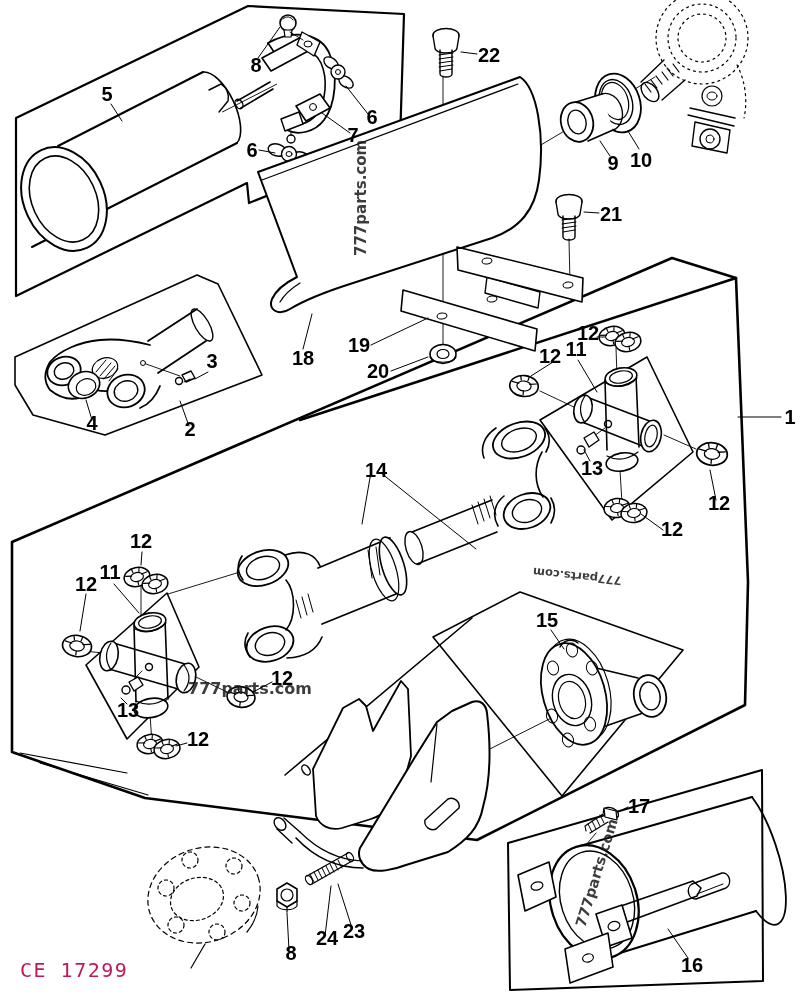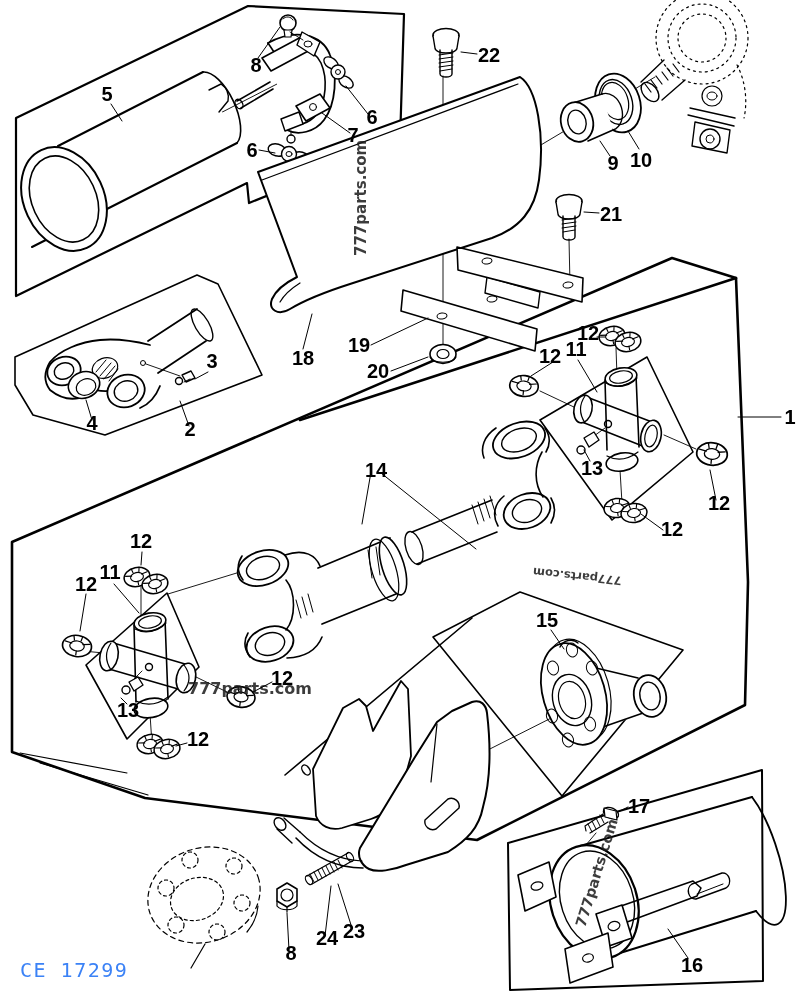--- a/index.html
+++ b/index.html
@@ -9,21 +9,21 @@
   .f{fill:#fff;stroke:none;}
   .fs{fill:#fff;}
   .s09{stroke-width:.9}.s1{stroke-width:1}.s12{stroke-width:1.2}.s14{stroke-width:1.4}
   .s16{stroke-width:1.6}.s18{stroke-width:1.8}.s2{stroke-width:2}.s22{stroke-width:2.2}
   .s26{stroke-width:2.6}
   .dash{stroke-dasharray:5 4}.dot{stroke-dasharray:2 4}.dsh2{stroke-dasharray:3 3}
   .callout{font:bold 20px "Liberation Sans",sans-serif;fill:#000;stroke:none;}
   .watermark{font:600 15px "DejaVu Sans",sans-serif;fill:#1b1b1b;stroke:none;opacity:.85;}
   .wm-sm{font-size:11.5px}.wm-md{font-size:14.5px}.wm-lg{font-size:16px}
   .caption{position:absolute;left:20px;top:958px;font:20px "DejaVu Sans Mono",monospace;
-           color:#3b82f6;letter-spacing:1.5px;}
+           color:#be185d;letter-spacing:1.5px;}
 </style>
 </head>
 <body>
 
 <div class="stage">
 <svg width="800" height="994" viewBox="0 0 800 994">
 <defs>
   <g id="ering">
     <ellipse cx="0" cy="0" rx="13" ry="9.5" class="fs" stroke-width="1.5"></ellipse>
     <ellipse cx="0" cy="0" rx="6.5" ry="4.5" stroke-width="1.1"></ellipse>

